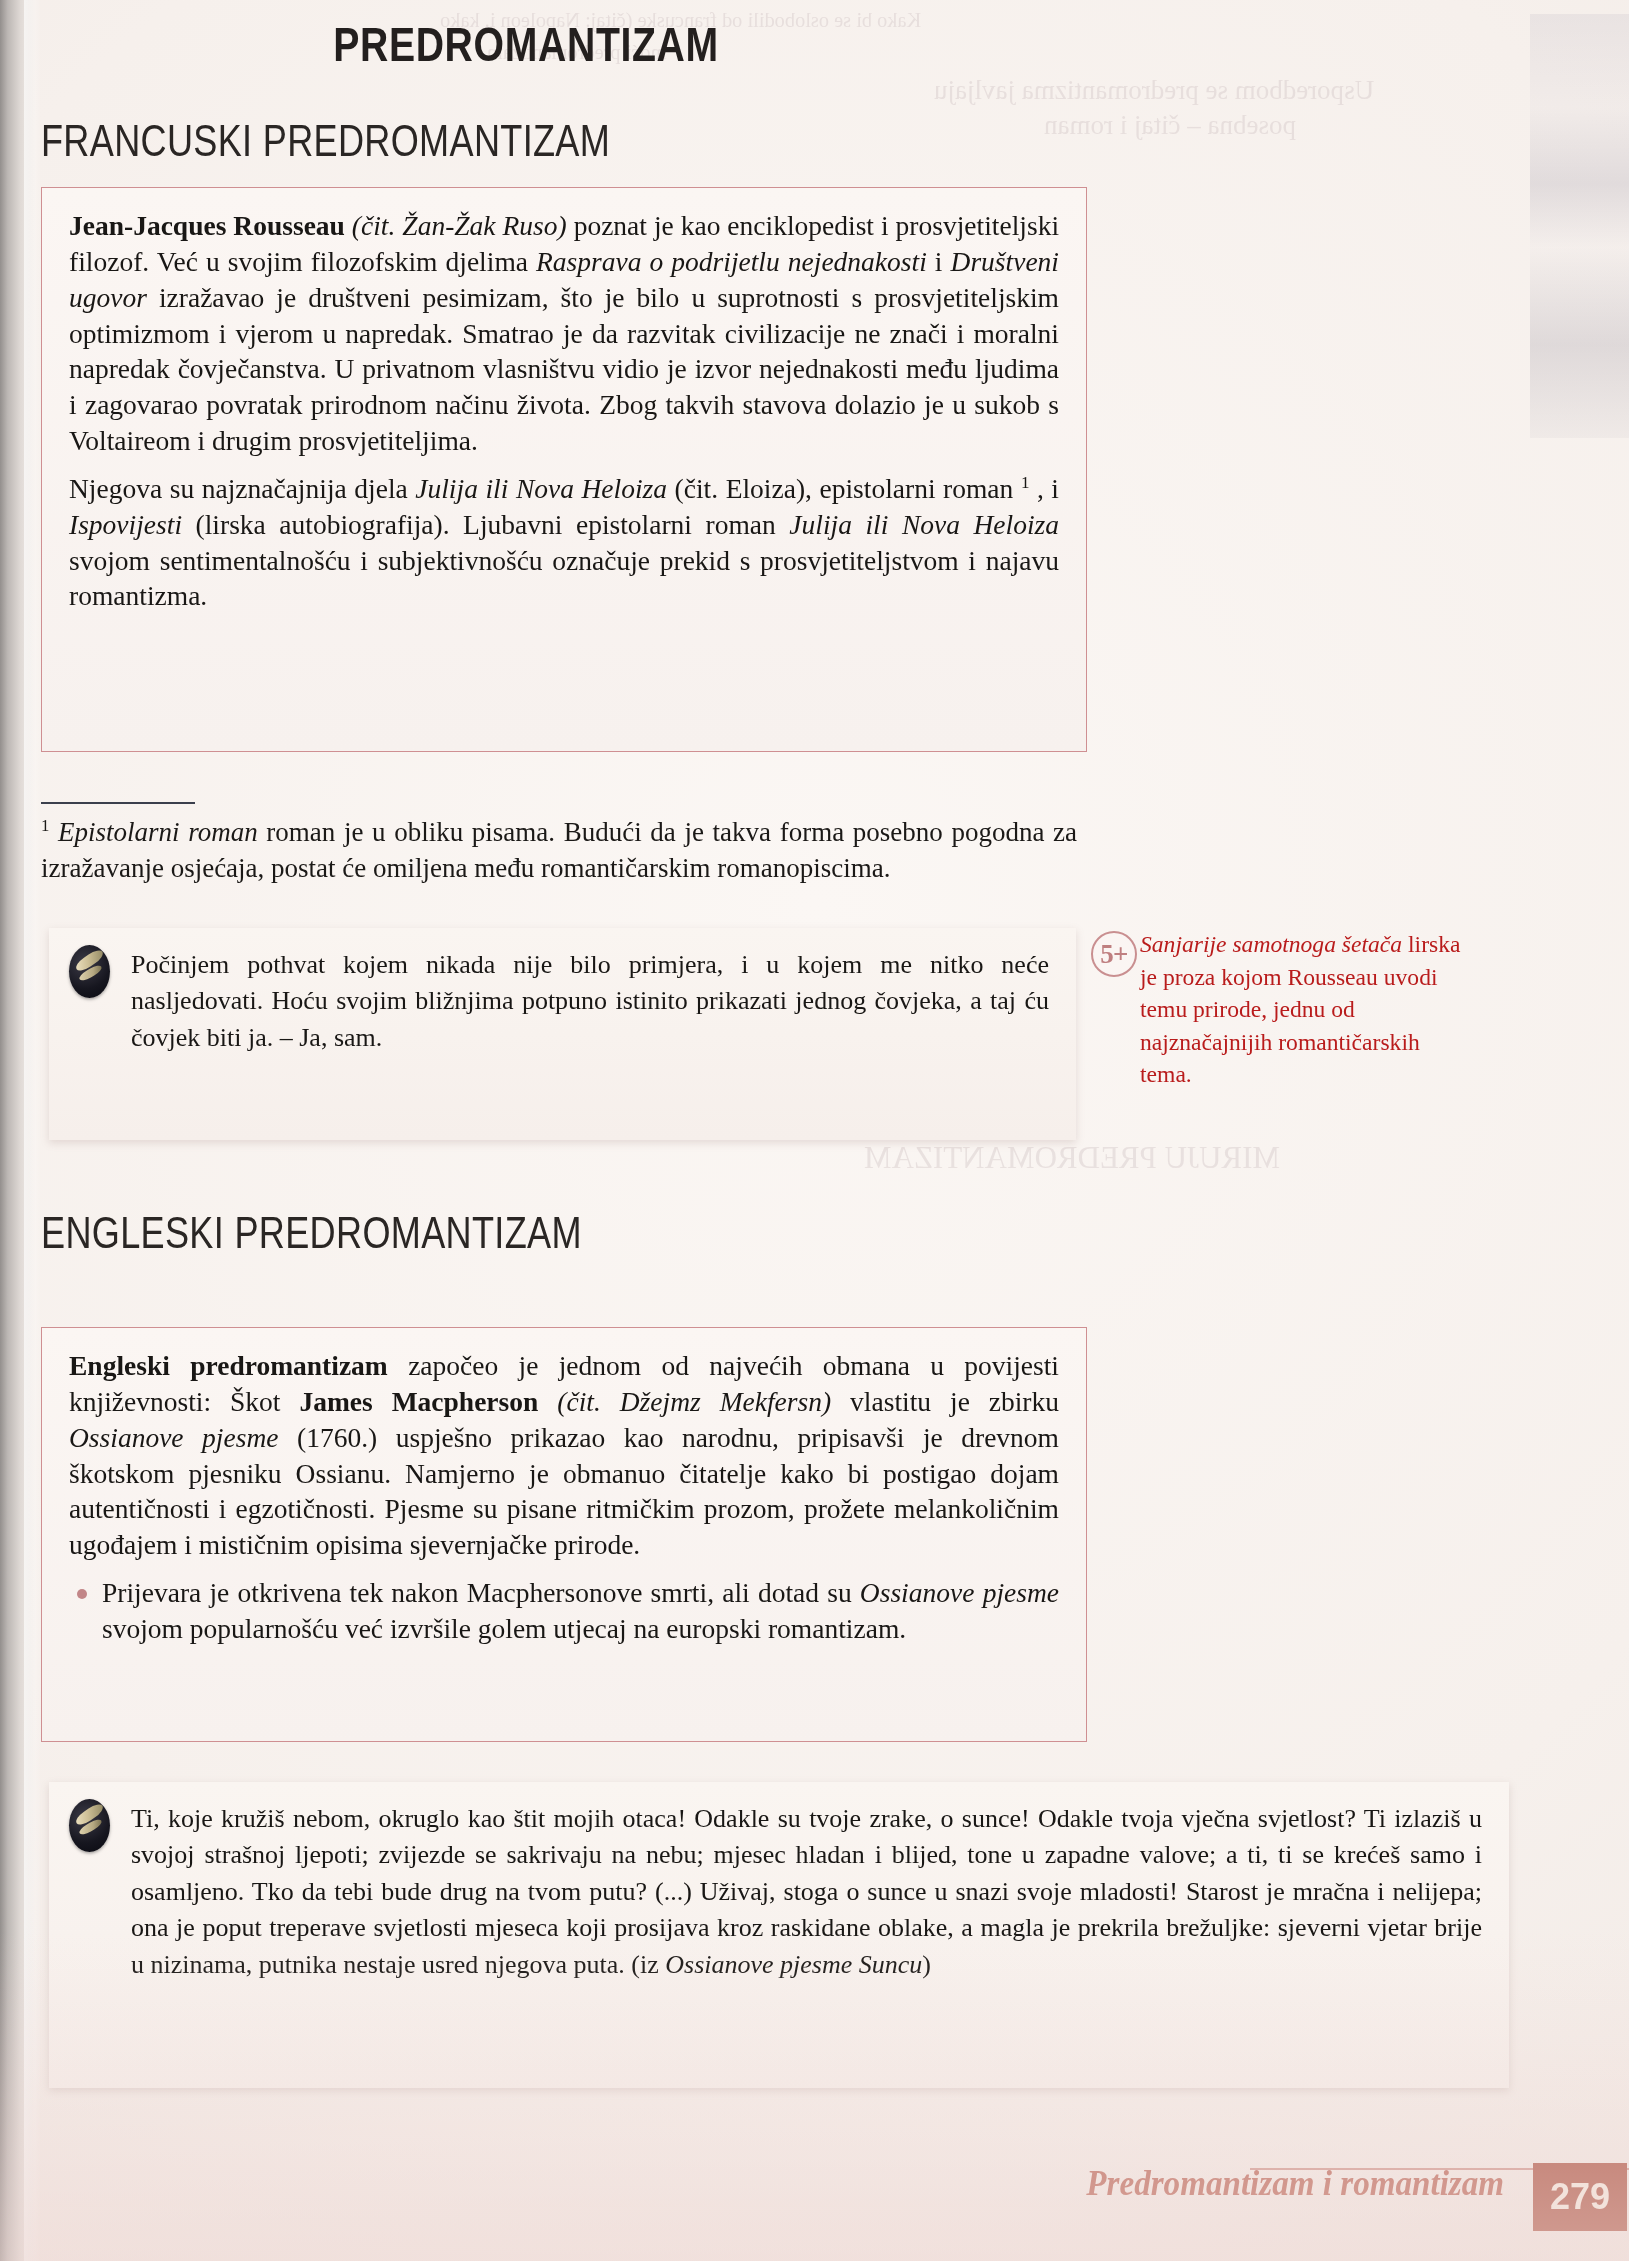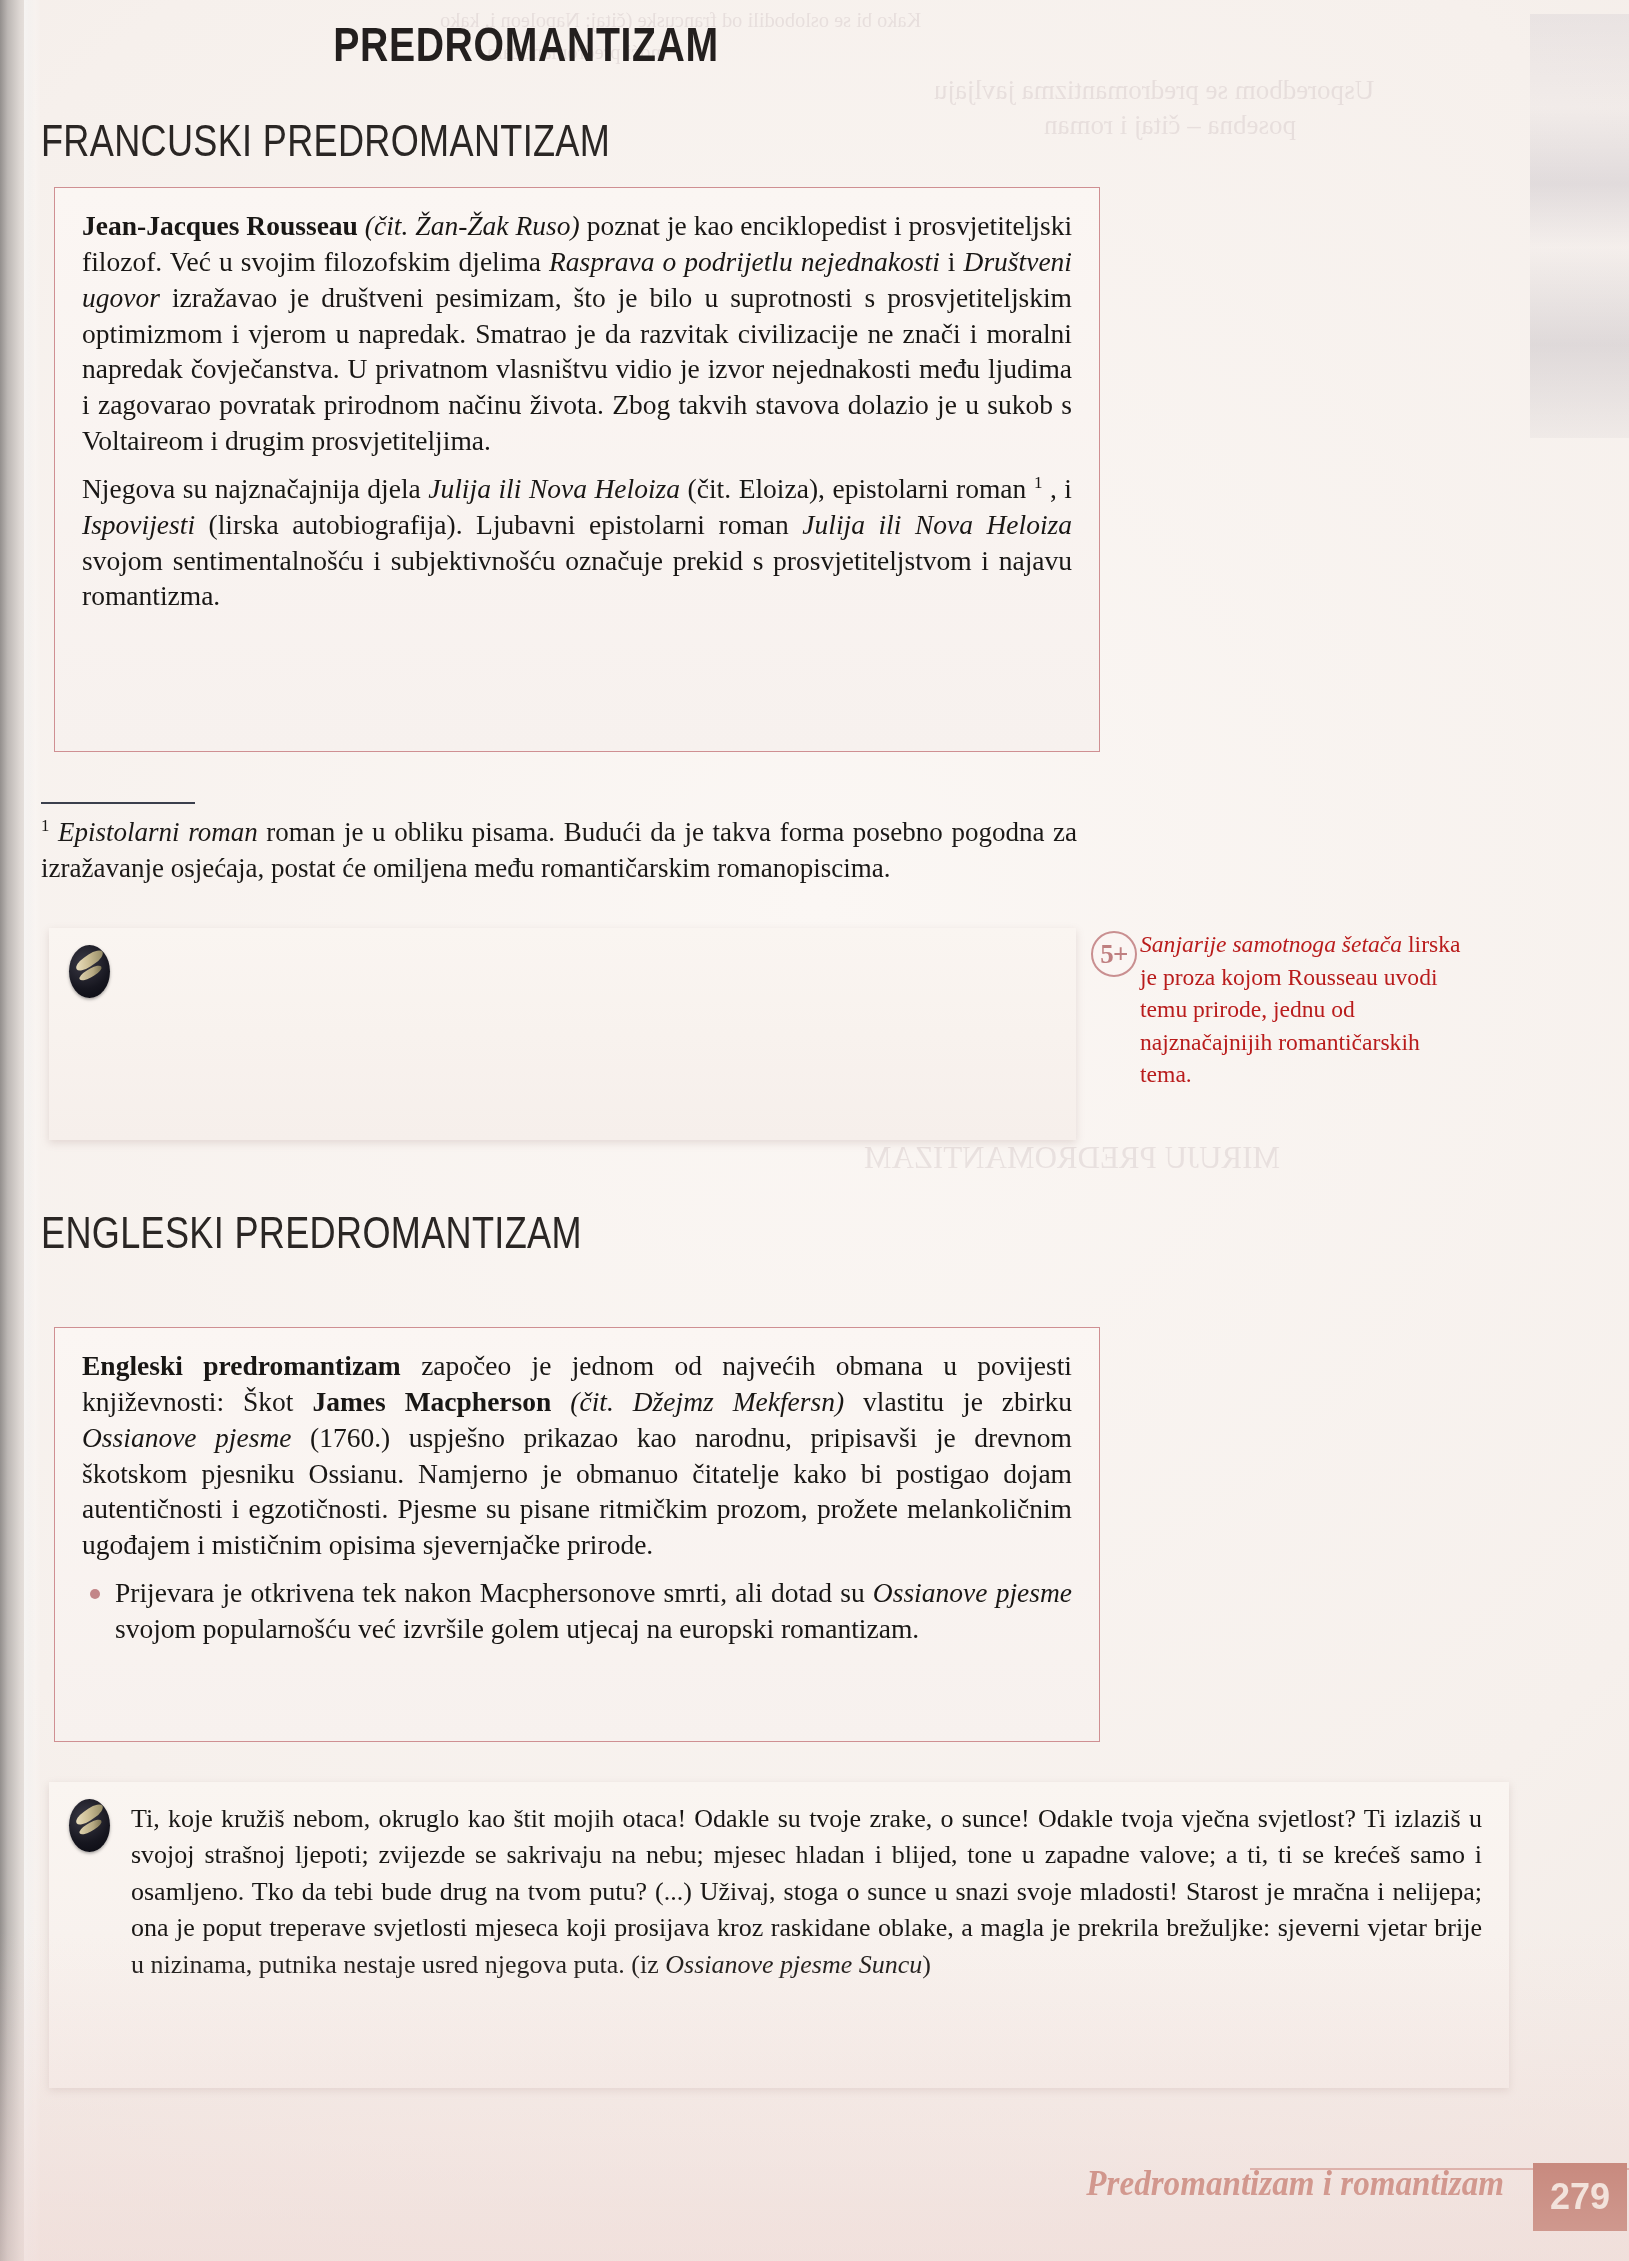--- a/index.html
+++ b/index.html
@@ -86,21 +86,20 @@
   }
   h2.fr{ top:116px; }
   h2.en{ top:1208px; }
 
   
   .box{
     position:absolute;
     border:1.6px solid #cf8f92;
     background:linear-gradient(to bottom,#fbf6f3 0%,#f7f1ee 100%);
     box-sizing:border-box;
-    margin-left:13px;
   }
   .box .inner{padding:20.4px 27px 19px 27px;}
 
   p.body{
     margin:0 0 12.6px 0;
     font-size:27.5px;
     line-height:1.30;
     text-align:justify;
     hyphens:none;
     color:#191715;
@@ -266,20 +265,21 @@
     <p>
       <sup>1</sup>
       <span class="i">Epistolarni roman</span>
       <span> roman je u obliku pisama. Budući da je takva forma posebno pogodna za izražavanje osjećaja, postat će omiljena među romantičarskim romanopiscima.</span>
     </p>
   </div>
 
   <div class="quote" style="left:49px; top:928px; width:1027px; height:212px;">
     <div class="qinner">
       <span class="quill-icon"></span>
+      <p>Počinjem pothvat kojem nikada nije bilo primjera, i u kojem me nitko neće nasljedovati. Hoću svojim bližnjima potpuno istinito prikazati jednog čovjeka, a taj ću čovjek biti ja. – Ja, sam.</p>
     </div>
   </div>
 
   <div class="sidenote">
     <span class="badge-5plus">5+</span>
     <p>
       <span class="i">Sanjarije samotnoga šetača</span><span> lirska je proza kojom Rousseau uvodi temu prirode, jednu od najznačajnijih romantičarskih tema.</span>
     </p>
   </div>
 

